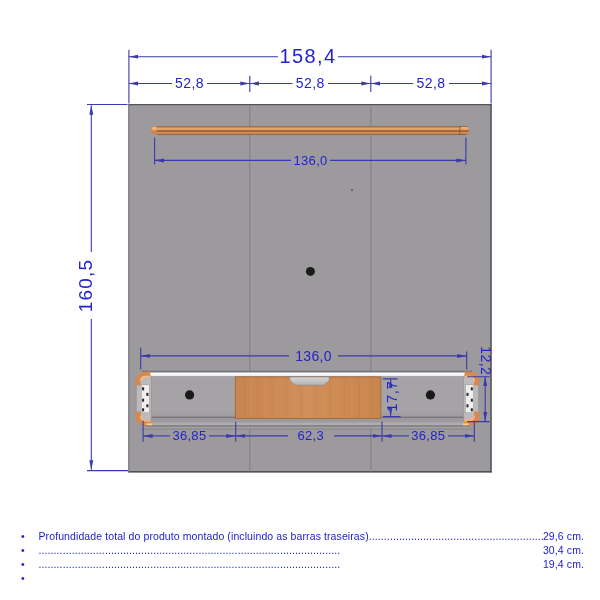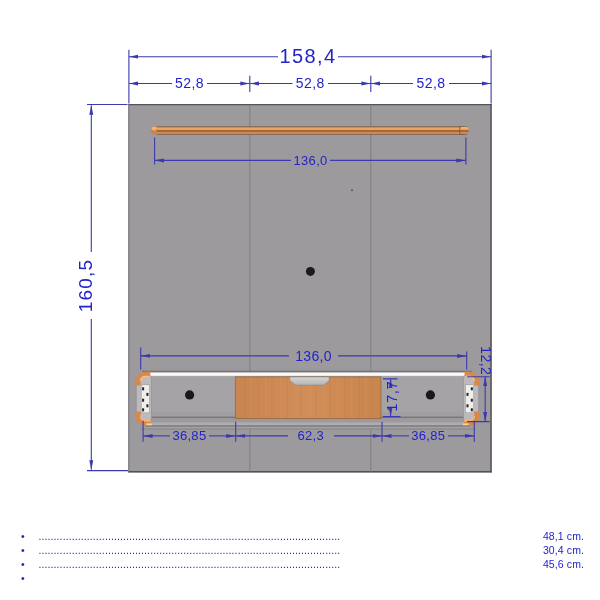--- a/index.html
+++ b/index.html
@@ -164,29 +164,30 @@
   <text x="481.3" y="344.8" font-size="14" letter-spacing="0.4" transform="rotate(90 481.3 344.8)">12,2</text>
   <text x="396.6" y="380.2" font-size="15" letter-spacing="0.5" transform="rotate(-90 396.6 380.2)">17,7</text>
   <text x="189.4" y="423.9" font-size="13" letter-spacing="0.3">36,85</text>
   <text x="310.8" y="423.9" font-size="13" letter-spacing="0.3">62,3</text>
   <text x="428.2" y="423.9" font-size="13" letter-spacing="0.3">36,85</text>
 </g>
 </svg>
 
 <div class="bl" style="top:514px;">
       <span class="bu">•</span>
+      <span>Profundidade total do produto montado (incluindo as barras traseiras)</span>
       <span class="d">....................................................................................................</span>
-      <span>48,1 cm.</span>
+      <span>29,6 cm.</span>
     </div>
 <div class="bl" style="top:528px;">
       <span class="bu">•</span>
       <span class="d">....................................................................................................</span>
       <span>30,4 cm.</span>
     </div>
 <div class="bl" style="top:542px;">
       <span class="bu">•</span>
       <span class="d">....................................................................................................</span>
-      <span>45,6 cm.</span>
+      <span>19,4 cm.</span>
     </div>
 <div class="bl" style="top:556px;">
       <span class="bu">•</span>
     </div>
 </div>
 
 </body></html>

